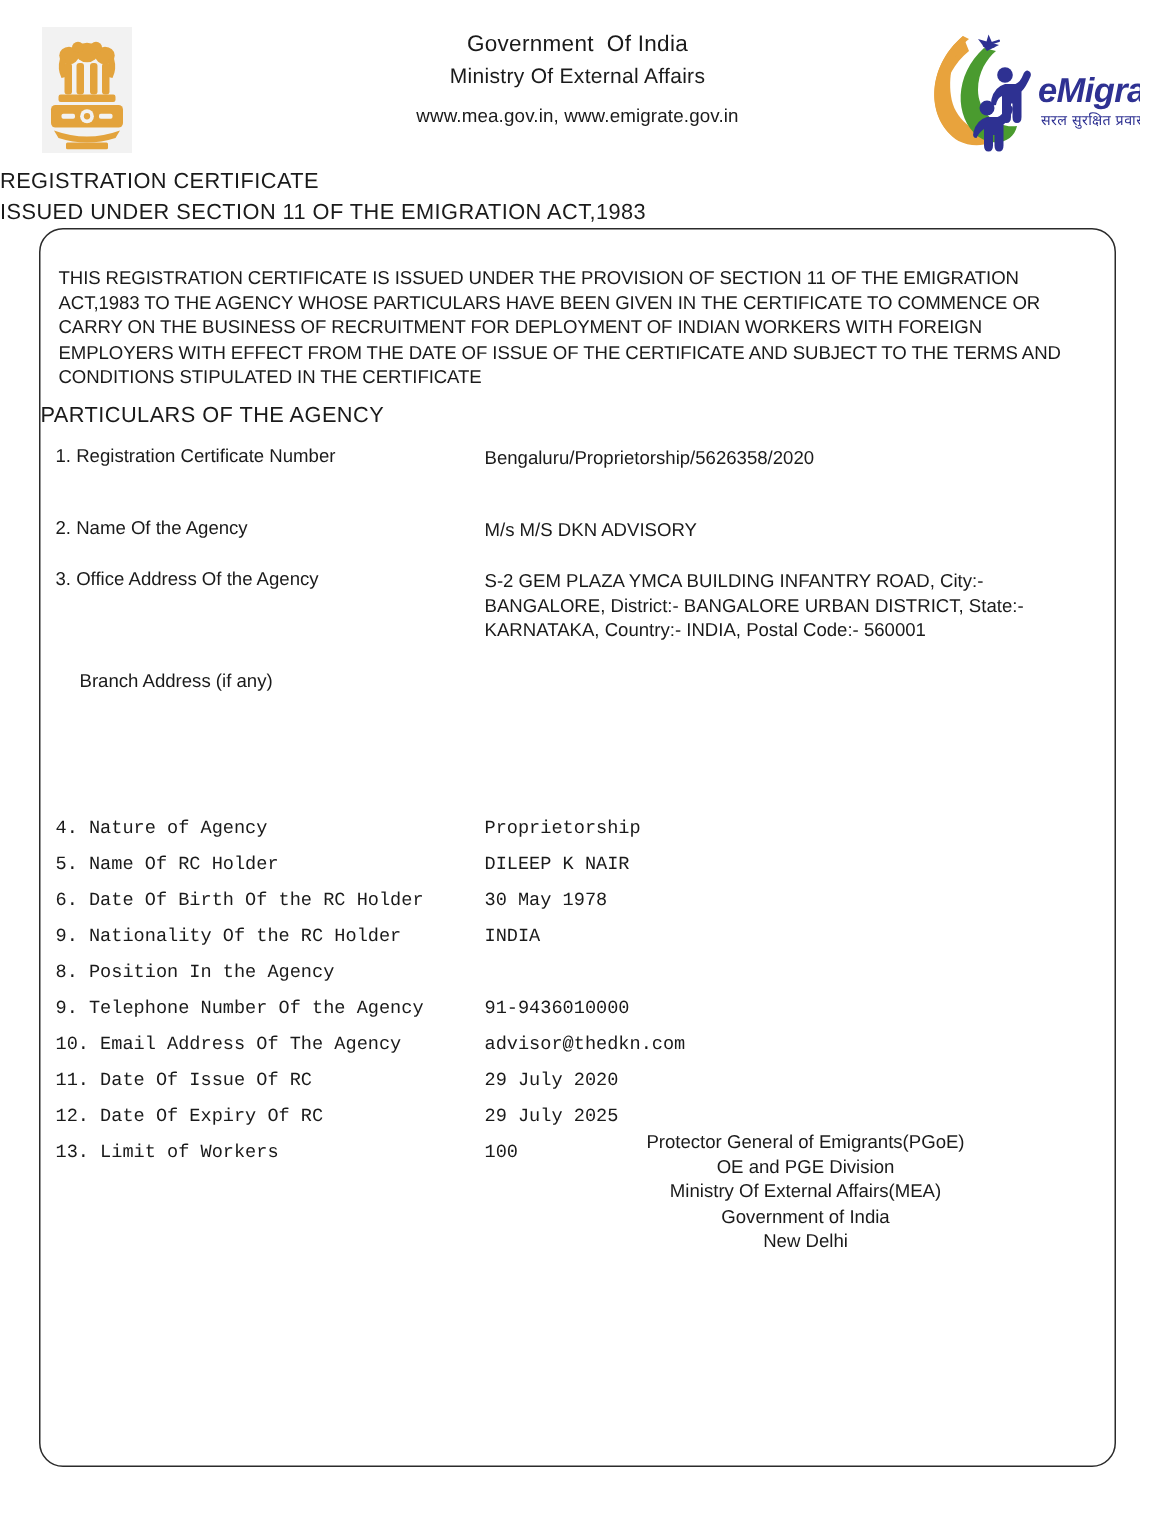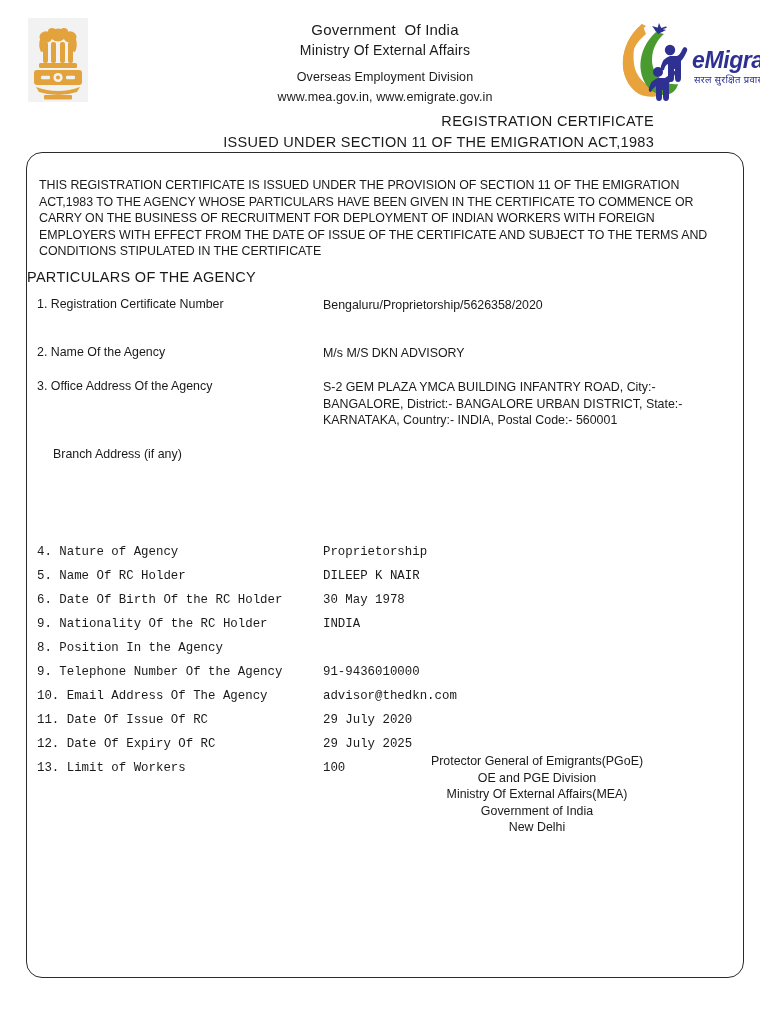--- a/index.html
+++ b/index.html
@@ -70,21 +70,21 @@
     top: 20px;
     width: 148px;
     height: 82px;
   }
 
   #cert-titles {
     position: absolute;
     left: 0;
     top: 113px;
     width: 654px;
-    text-align: right;
+    text-align: left;
   }
   .cert-title-1 {
     font-size: 14.5px;
     letter-spacing: .3px;
     margin-bottom: 5px;
   }
   .cert-title-2 {
     font-size: 14.5px;
     letter-spacing: .3px;
   }
@@ -212,21 +212,20 @@
         <rect x="13" y="57.8" width="9" height="3.4" rx="1.2"></rect>
         <rect x="38" y="57.8" width="9" height="3.4" rx="1.2"></rect>
       </g>
       <circle cx="30" cy="59.5" r="2.1" fill="#e3a33c"></circle>
     </svg>
   </div>
 
   <div id="header-text">
     <div class="hdr-line1">Government  Of India</div>
     <div class="hdr-line2">Ministry Of External Affairs</div>
-    <div class="hdr-line3">Overseas Employment Division</div>
     <div class="hdr-line4">www.mea.gov.in, www.emigrate.gov.in</div>
   </div>
 
   <div id="logo">
     <svg width="148" height="82" viewBox="0 0 148 82" aria-hidden="true">
 
       <path d="M30 4 C4 26 6 62 28 74 C12 58 14 30 34 14 Z" fill="#e8a33d"></path>
       <path d="M30 4 C5 25 5 60 27 74 C37 79 50 77 56 70 C40 72 24 60 22 44 C20 28 24 14 34 6 Z" fill="#e8a33d"></path>
 
       <path d="M44 12 C24 30 24 58 40 71 C52 79 64 74 66 64 C52 66 40 54 40 40 C40 28 46 19 52 14 Z" fill="#4a9b2f"></path>

